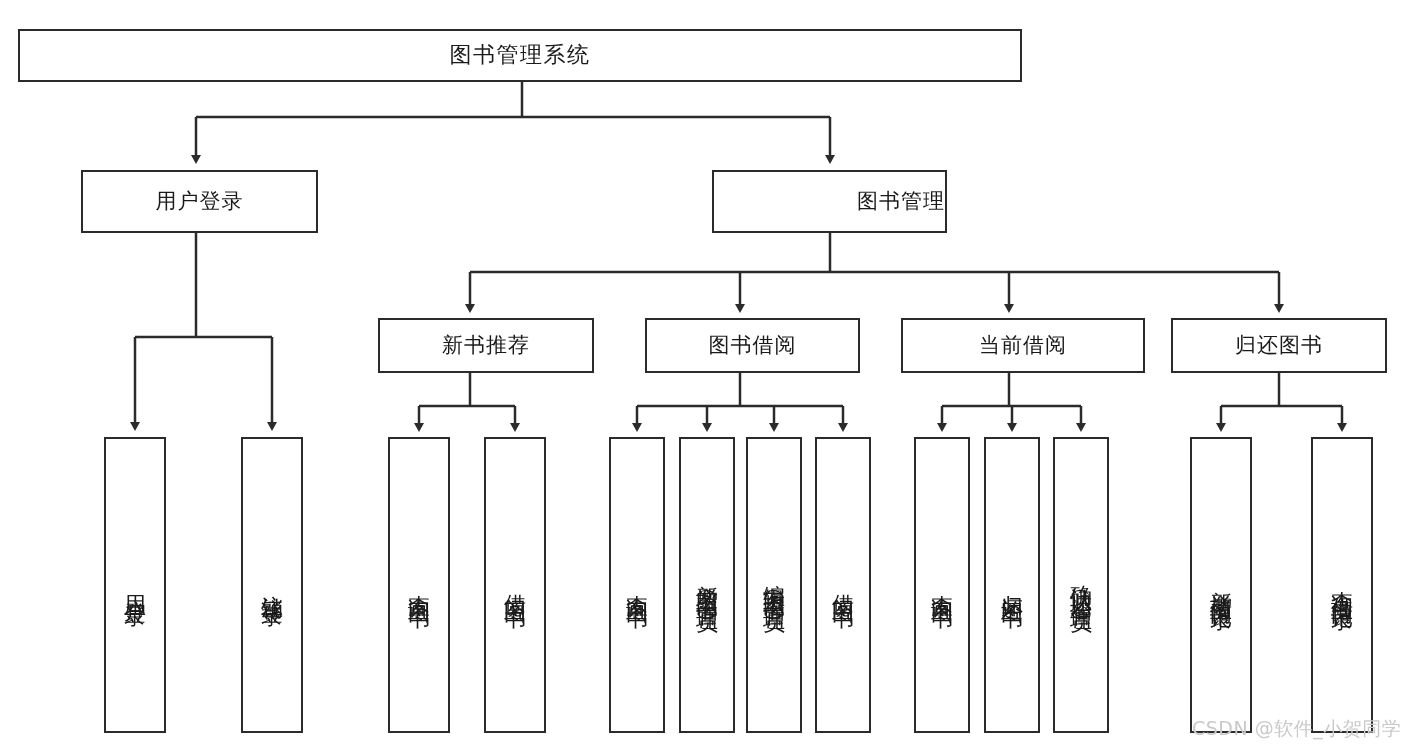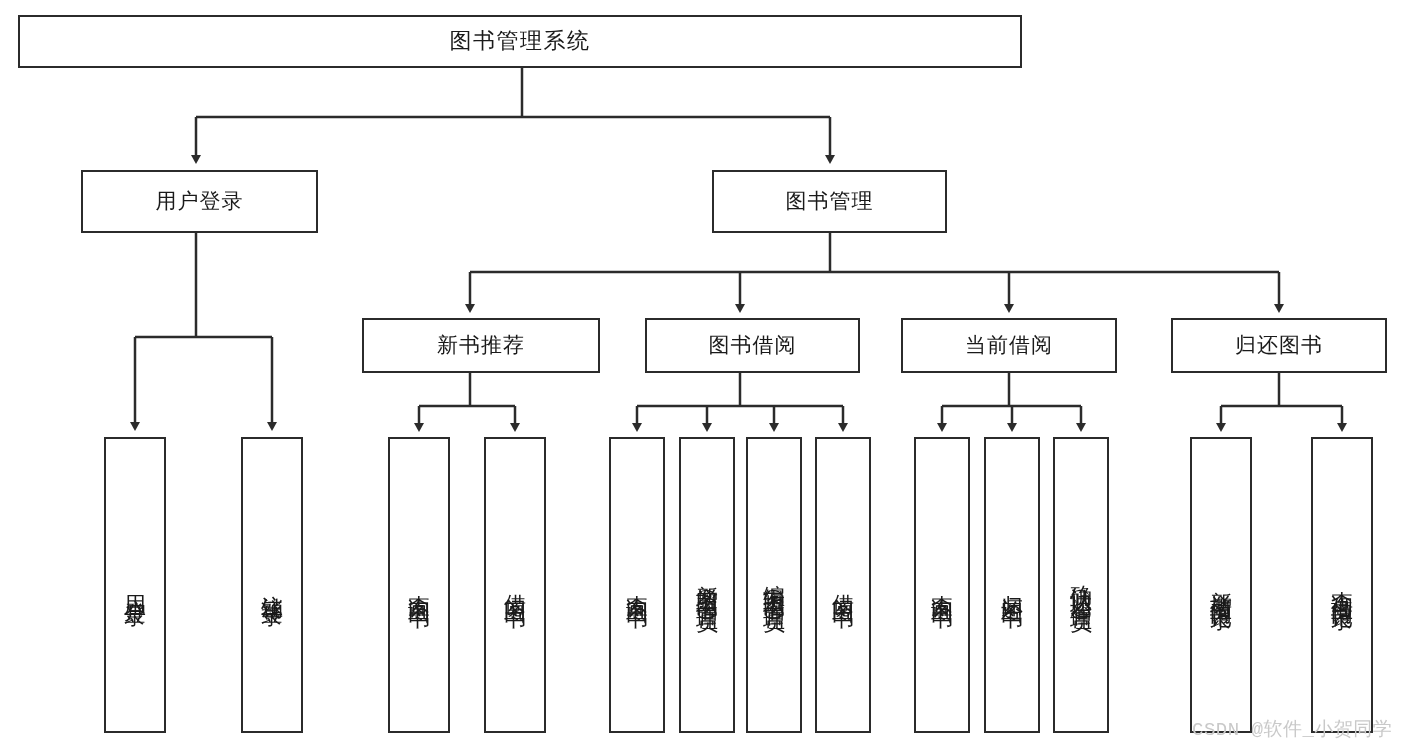--- a/index.html
+++ b/index.html
@@ -127,38 +127,38 @@
     </g>
 
     <g stroke="#2b2b2b" stroke-width="2.5" fill="none">
       <path d="M1279,373 L1279,406"></path>
       <path d="M1221,406 L1342,406"></path>
       <path d="M1221,406 L1221,424" marker-end="url(#arrow)"></path>
       <path d="M1342,406 L1342,424" marker-end="url(#arrow)"></path>
     </g>
   </svg>
 
-  <div class="node node-h node-root" style="left:18px; top:15px; width:1004px; height:53px;">
+  <div class="node node-h node-root" style="left:18px; top:29px; width:1004px; height:53px;">
     <span>图书管理系统</span>
   </div>
 
   <div class="node node-h" style="left:81px; top:170px; width:237px; height:63px;">
     <span>用户登录</span>
   </div>
-  <div class="node node-h" style="left:712px; top:170px; width:235px; height:63px;">
+  <div class="node node-h" style="left:712px; top:170px; width:235px; height:63px;justify-content:flex-end;">
     <span>图书管理</span>
   </div>
 
-  <div class="node node-h" style="left:362px; top:318px; width:238px; height:55px;text-align:right;">
+  <div class="node node-h" style="left:378px; top:318px; width:216px; height:55px;text-align:right;">
     <span>新书推荐</span>
   </div>
   <div class="node node-h" style="left:633px; top:318px; width:215px; height:55px;margin-left:12px;">
     <span>图书借阅</span>
   </div>
-  <div class="node node-h" style="left:901px; top:318px; width:216px; height:55px;">
+  <div class="node node-h" style="left:901px; top:318px; width:244px; height:55px;">
     <span>当前借阅</span>
   </div>
   <div class="node node-h" style="left:1171px; top:318px; width:216px; height:55px;">
     <span>归还图书</span>
   </div>
 
   <div class="node node-v" style="left:104px; top:437px; width:62px; height:296px;">
     <span>用户登录</span>
   </div>
   <div class="node node-v" style="left:241px; top:437px; width:62px; height:296px;">
@@ -195,15 +195,15 @@
     <span>确认归还（管理员）</span>
   </div>
 
   <div class="node node-v" style="left:1190px; top:437px; width:62px; height:296px;">
     <span>新增借阅记录</span>
   </div>
   <div class="node node-v" style="left:1311px; top:437px; width:62px; height:296px;">
     <span>查询借阅记录</span>
   </div>
 
-  <div class="watermark" style="left:1192px; top:716px;font-family:Liberation Mono, monospace;">CSDN @软件_小贺同学</div>
+  <div class="watermark" style="left:1192px; top:716px;">CSDN @软件_小贺同学</div>
 
 </div>
 
 </body></html>

